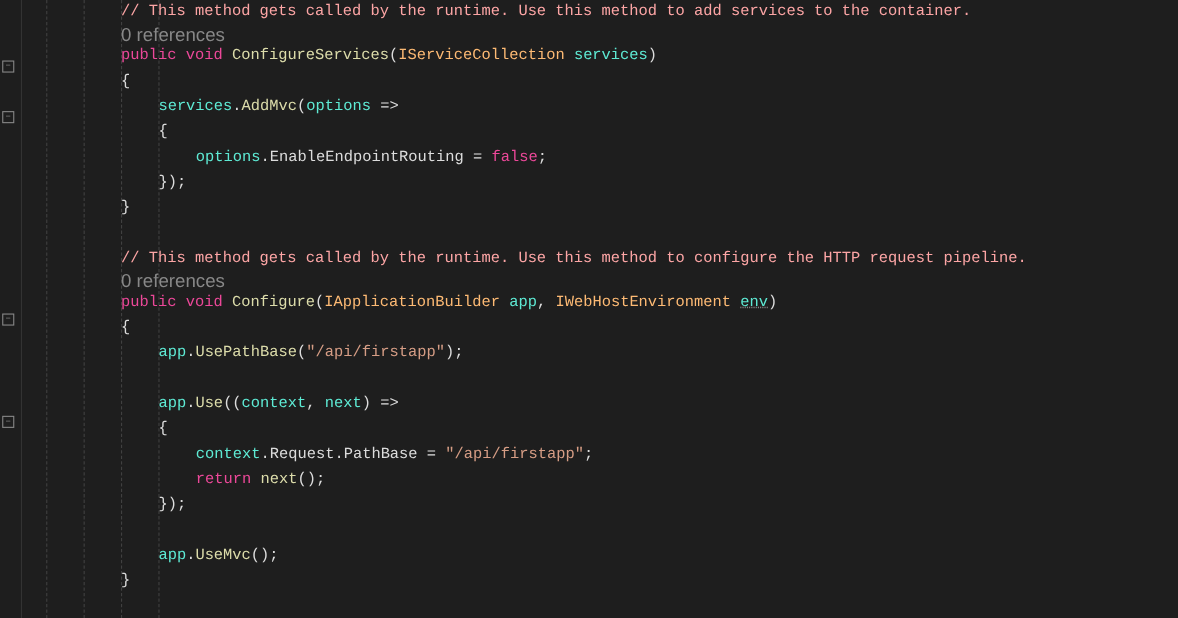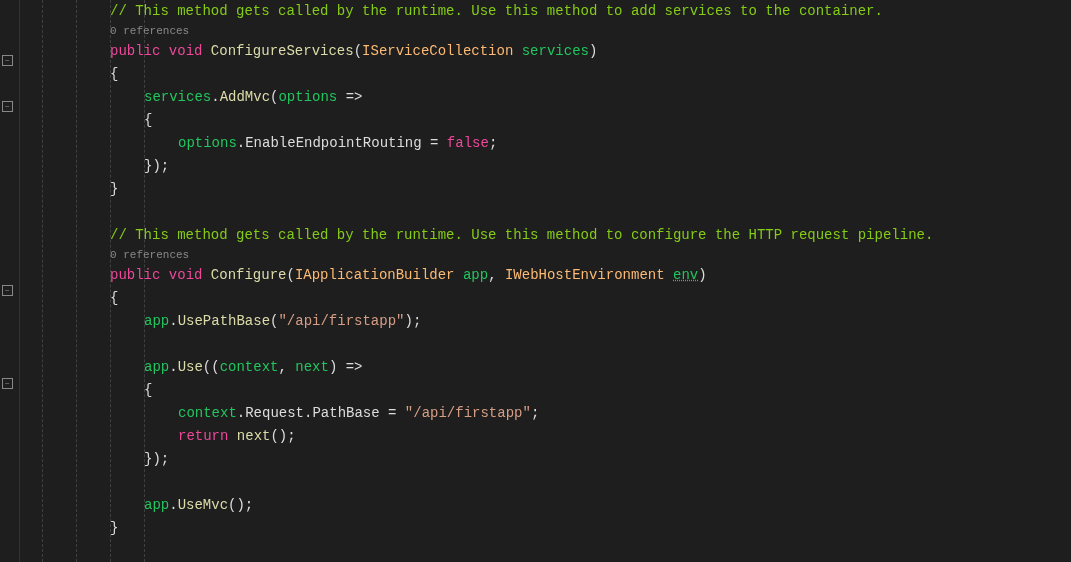--- a/index.html
+++ b/index.html
@@ -52,30 +52,30 @@
     border-left: 1px dashed #404040;
   }
   .line {
     position: relative;
     height: 23px;
     white-space: pre;
   }
   .codelens {
     position: relative;
     height: 17px;
-    font-size: 11px;
+    font-size: 17px;
     line-height: 17px;
     color: #888;
-    font-family: Liberation Mono, monospace;
+    font-family: Liberation Sans, sans-serif;
   }
-  .comment { color: #84cc16; }
+  .comment { color: #fca5a5; }
   .keyword { color: #ec4899; }
   .type    { color: #fdba74; }
   .method  { color: #dcdcaa; }
-  .param   { color: #22c55e; }
+  .param   { color: #5eead4; }
   .string  { color: #d69d85; }
   .punct   { color: #dcdcdc; }
   .underline { text-decoration-line: underline; text-decoration-style: dotted; text-decoration-color: #888; }
 </style>
 </head>
 <body>
 
 <div class="editor">
   <div class="gutter" id="gutter">
       <div class="fold-marker" style="top: 55px;">−</div>

